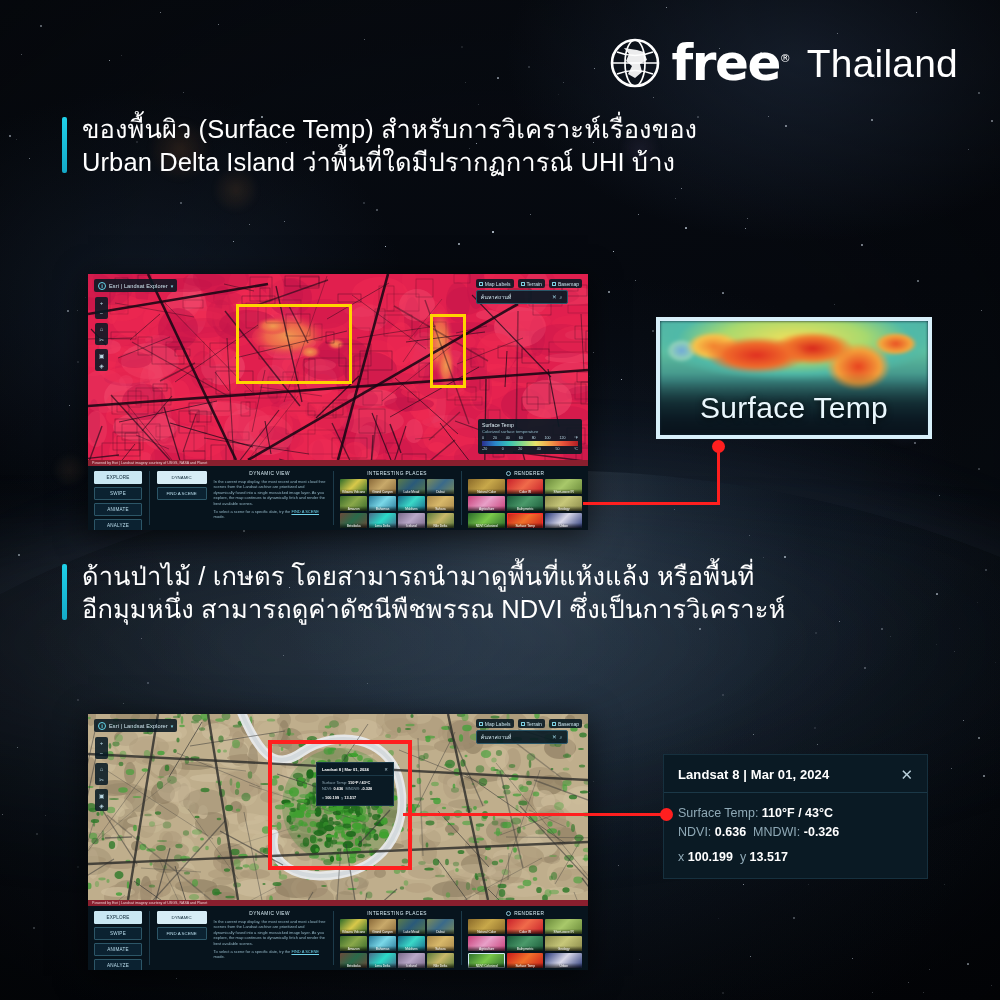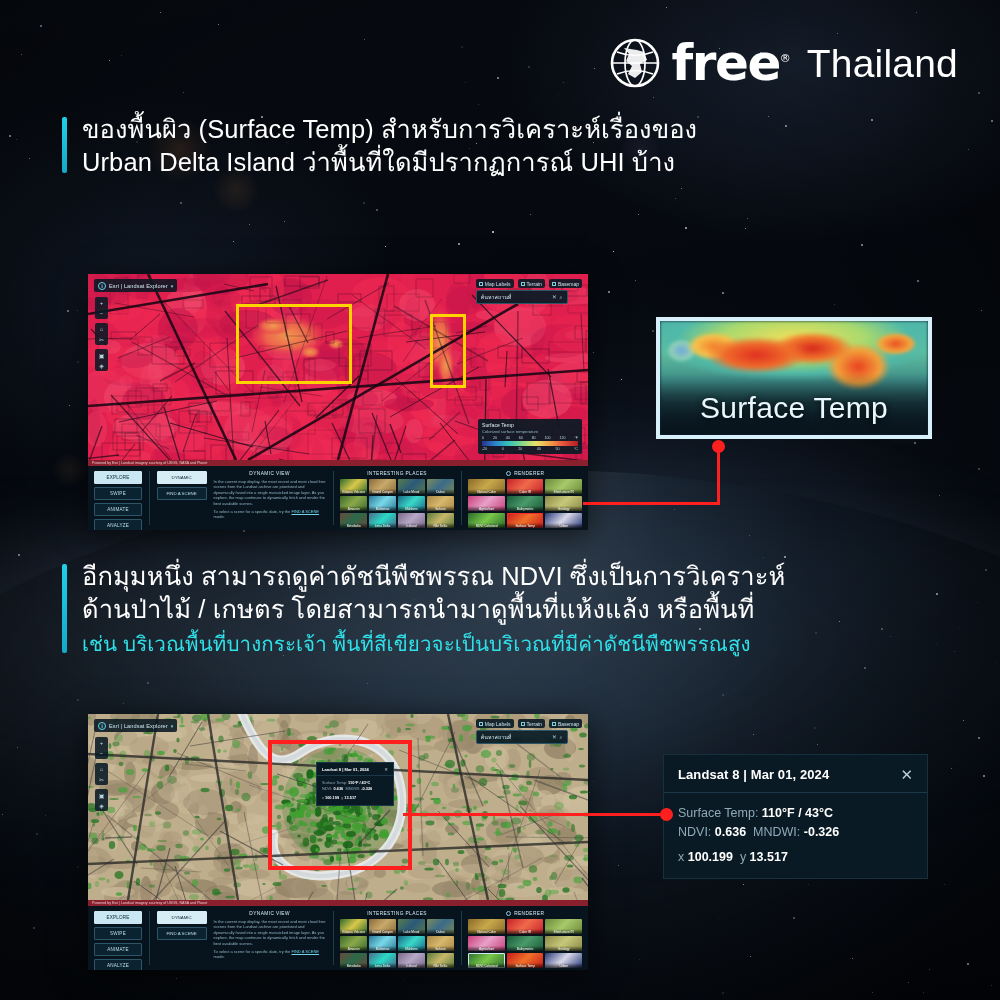--- a/index.html
+++ b/index.html
@@ -494,23 +494,22 @@
     <div class="brand-esri"><span>free</span><span class="brand-tm">®</span></div>
     <div class="brand-country">Thailand</div>
   </div>
 
   <div class="tblock" id="tblock1">
     <div class="tline">ของพื้นผิว (Surface Temp) สำหรับการวิเคราะห์เรื่องของ</div>
     <div class="tline">Urban Delta Island ว่าพื้นที่ใดมีปรากฏการณ์ UHI บ้าง</div>
   </div>
 
   <div class="tblock" id="tblock2">
+    <div class="tline">ด้านป่าไม้ / เกษตร โดยสามารถนำมาดูพื้นที่แห้งแล้ง หรือพื้นที่</div>
     <div class="tline">อีกมุมหนึ่ง สามารถดูค่าดัชนีพืชพรรณ NDVI ซึ่งเป็นการวิเคราะห์</div>
-    <div class="tline">ด้านป่าไม้ / เกษตร โดยสามารถนำมาดูพื้นที่แห้งแล้ง หรือพื้นที่</div>
-    <div class="tsub">เช่น บริเวณพื้นที่บางกระเจ้า พื้นที่สีเขียวจะเป็นบริเวณที่มีค่าดัชนีพืชพรรณสูง</div>
   </div>
 
   <div class="app" id="app1" style="left:88px; top:274px; width:500px; height:256px;">
     <div class="app-map" id="map1" style="height:186px;">
         <svg width="500" height="186" viewBox="0 0 500 186" style="display:block">
           <defs>
     <radialGradient id="cool1">
               <stop offset="0%" stop-color="#f0a050"></stop>
               <stop offset="55%" stop-color="#ee6a4a"></stop>
               <stop offset="100%" stop-color="#e03050" stop-opacity="0"></stop>

